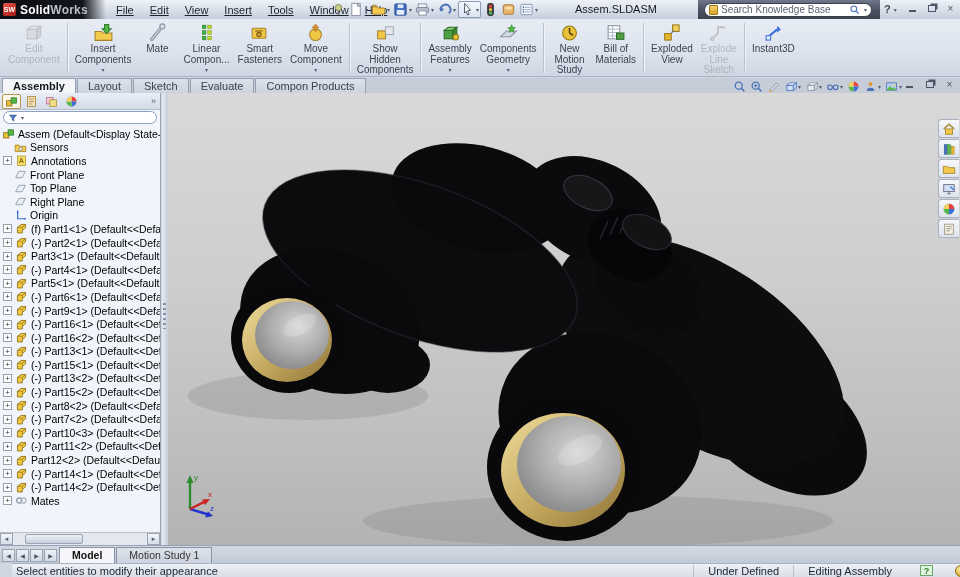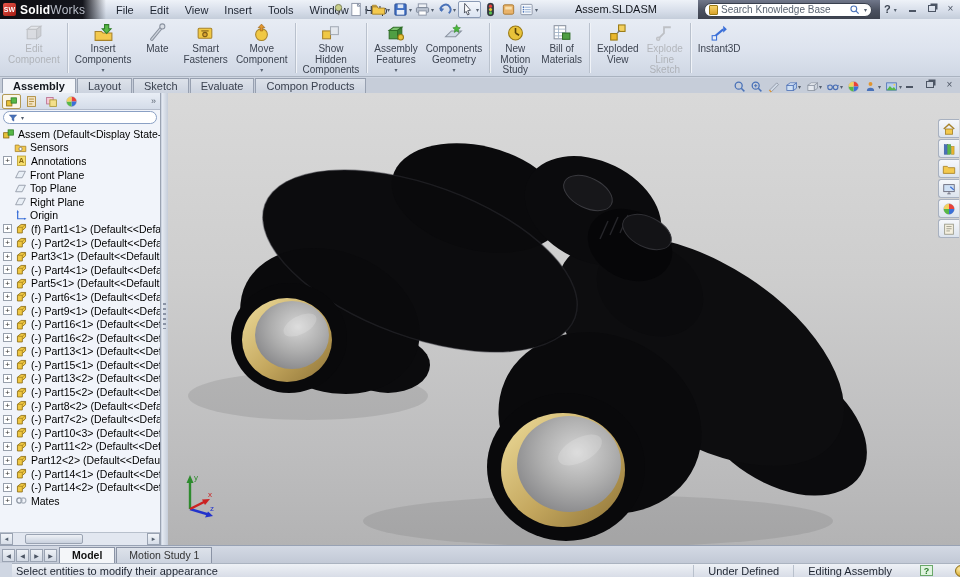--- a/index.html
+++ b/index.html
@@ -8,23 +8,23 @@
 
   
   .titlebar{position:absolute;left:0;top:0;width:960px;height:19px;
     background:linear-gradient(180deg,#eef2f8 0%,#d6dde9 60%,#c4cdda 100%);}
   .logo{position:absolute;left:0;top:0;width:106px;height:19px;display:flex;align-items:center;gap:4px;
     background:linear-gradient(90deg,#101117 0%,#15161d 70%,#3c4welcome 90%,#59607000 100%);
     background:linear-gradient(90deg,#0d0e13 0%,#14151c 78%,rgba(20,21,28,0) 100%);padding-left:3px;}
   .sw-box{width:13px;height:13px;border-radius:2px;background:linear-gradient(145deg,#e8564a,#a31b12);
     color:#fff;font-size:7px;font-weight:bold;display:flex;align-items:center;justify-content:center;}
   .brand{color:#fff;font-size:12px;font-weight:bold;letter-spacing:.2px;}
-  .brand .lt{color:#b9bec9;font-weight:normal;}
+  .brand .lt{color:#b9bec9;font-weight:bold;}
   .menubar{position:absolute;left:108px;top:0;height:19px;display:flex;align-items:center;}
-  .menu-item{padding:1px 8px;color:#1d2430;cursor:default;}
+  .menu-item{padding:1px 8px;color:#1d2430;cursor:default;text-decoration:underline;}
   .std-tools{position:absolute;left:330px;top:0;height:19px;display:flex;align-items:center;gap:1px;}
   .tool-btn{display:flex;align-items:center;height:17px;padding:0 1px;}
   .tool-btn .ic{width:15px;height:15px;display:inline-block;}
   .tool-btn.boxed{border:1px solid #8b9bb5;background:linear-gradient(#f5f8fc,#dbe4f2);border-radius:2px;}
   .dd-caret{font-size:6px;color:#55606f;margin-left:1px;}
   .doc-title{position:absolute;left:575px;top:3px;width:130px;text-align:left;color:#14181f;}
   .dark-band{position:absolute;left:698px;top:0;width:182px;height:19px;
     background:linear-gradient(180deg,#70778a,#4b5160 55%,#3e434f);}
   .search-box{position:absolute;left:704px;top:2.5px;width:168px;height:14px;background:#fff;
     border-radius:7px;border:1px solid #39404e;display:flex;align-items:center;padding:0 4px;gap:3px;}
@@ -274,20 +274,39 @@
             <path d="M4.5 16.5 14 5" stroke="#8b93a0" stroke-width="3.2" stroke-linecap="round"></path>
             <path d="M4.5 16.5 14 5" stroke="#ccd2db" stroke-width="1.2" stroke-linecap="round"></path>
             <circle cx="14.6" cy="4.2" r="2.4" fill="#d9dee6" stroke="#8b93a0"></circle>
           </svg></span>
         <div class="rib-lines">
           <div>Mate</div>
         </div>
       </div>
       <div class="rib-item">
         <span class="ic"><svg viewBox="0 0 20 20" width="100%" height="100%">
+            <g fill="#3faf3f" stroke="#2a7a2a" stroke-width=".5">
+              <rect x="6" y="3" width="3.4" height="3.4"></rect>
+              <rect x="6" y="8.3" width="3.4" height="3.4"></rect>
+              <rect x="6" y="13.6" width="3.4" height="3.4"></rect>
+            </g>
+            <g fill="#b9d62f" stroke="#7d9a14" stroke-width=".5">
+              <rect x="11.2" y="3" width="3.4" height="3.4"></rect>
+              <rect x="11.2" y="8.3" width="3.4" height="3.4"></rect>
+              <rect x="11.2" y="13.6" width="3.4" height="3.4"></rect>
+            </g>
+          </svg></span>
+        <div class="rib-lines">
+          <div>Linear</div>
+          <div>Compon...</div>
+        </div>
+        <span class="dd-caret">▾</span>
+      </div>
+      <div class="rib-item">
+        <span class="ic"><svg viewBox="0 0 20 20" width="100%" height="100%">
             <rect x="3" y="6" width="13" height="9.5" rx="1" fill="#f0c844" stroke="#a8832a"></rect>
             <path d="M6 8.5 13 8.5" stroke="#7a5a18"></path>
             <circle cx="9.5" cy="12" r="2.1" fill="#d9a32c" stroke="#7a5a18"></circle>
           </svg></span>
         <div class="rib-lines">
           <div>Smart</div>
           <div>Fasteners</div>
         </div>
       </div>
       <div class="rib-item">

